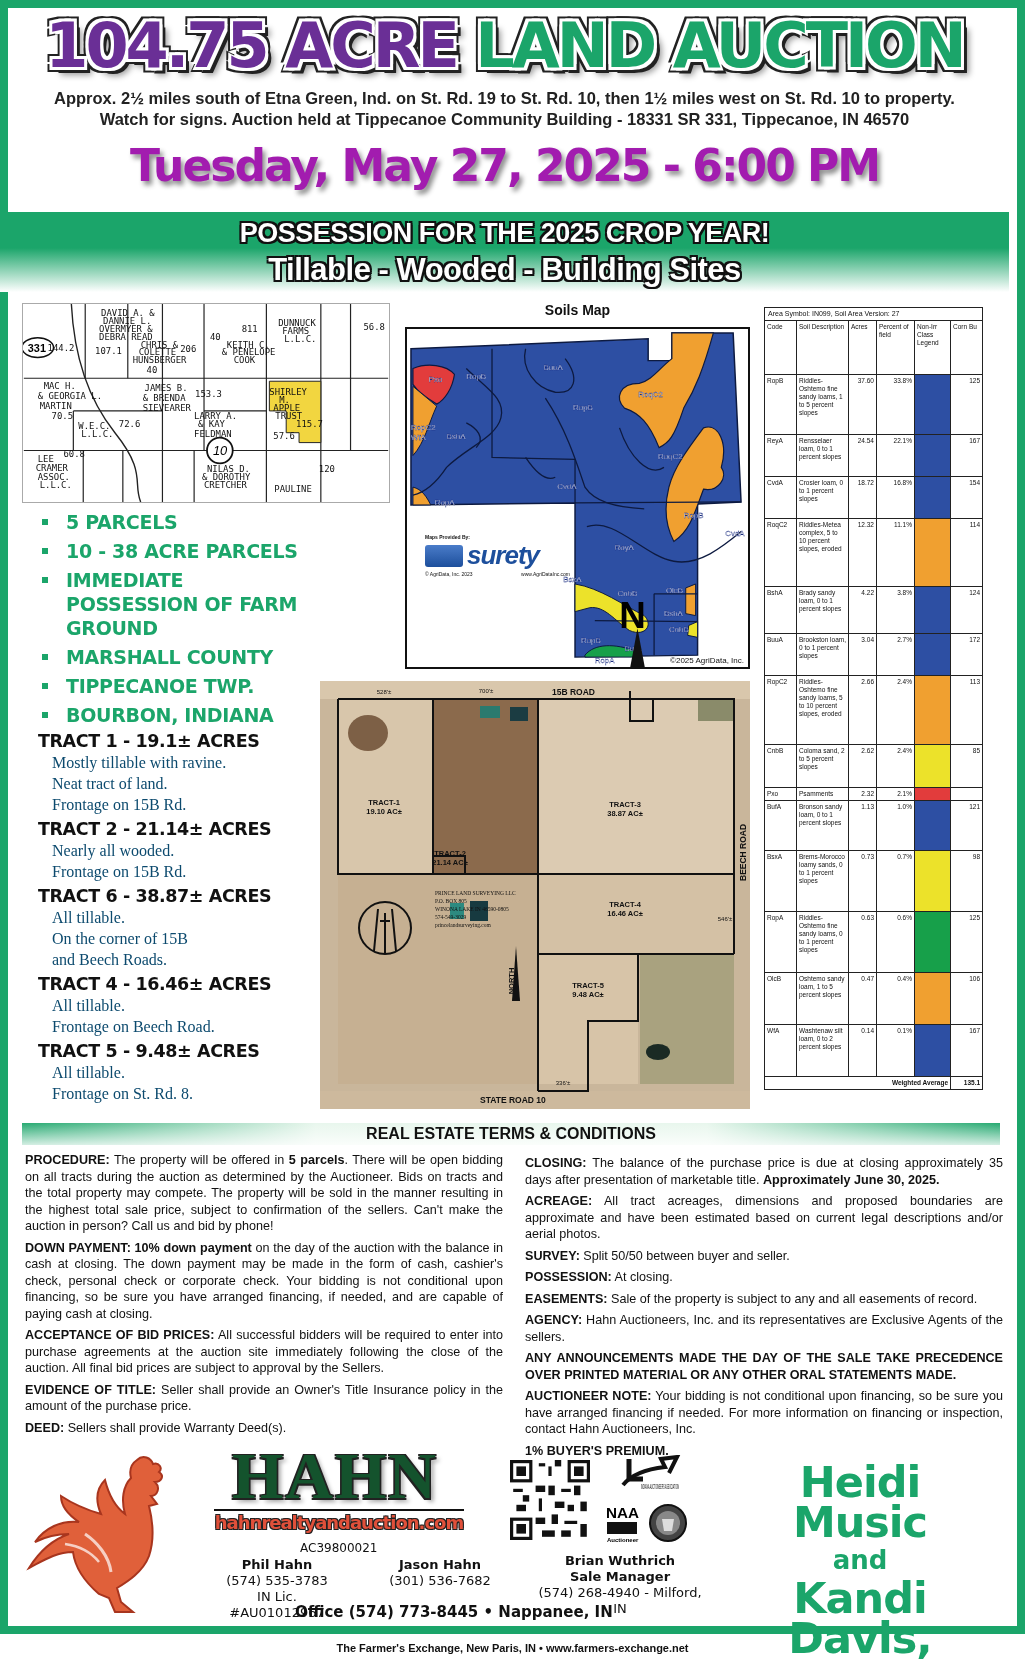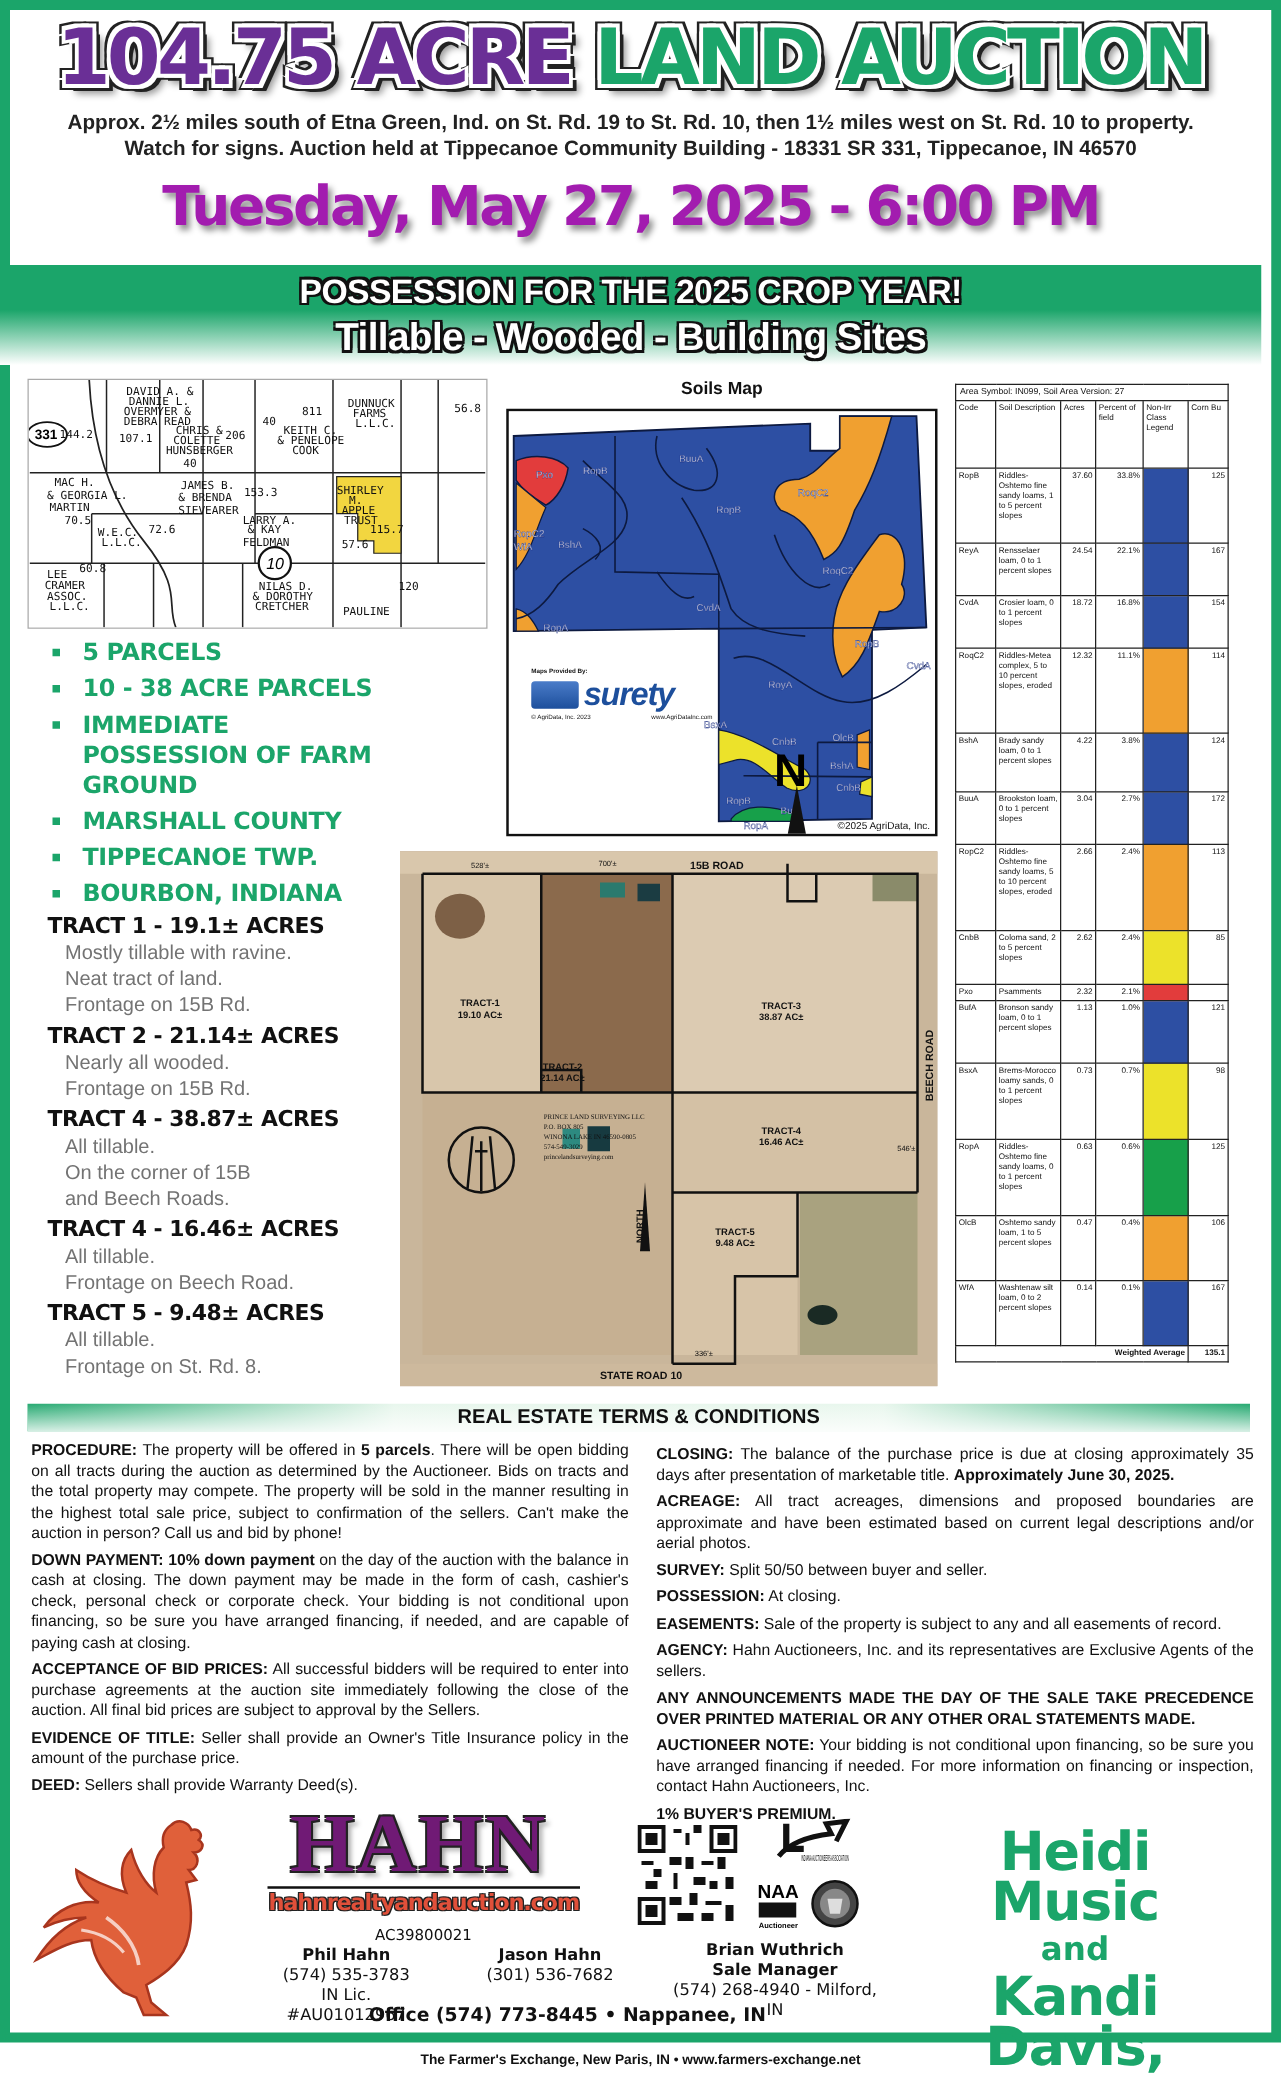--- a/index.html
+++ b/index.html
@@ -26,21 +26,21 @@
   .plat .lbl { font-family: "DejaVu Sans Mono", monospace; font-size: 9px; fill: #111; }
 
   
   .bullets { position: absolute; left: 40px; top: 510px; list-style: none; }
   .bullets li { position: relative; padding-left: 26px; font-family: "DejaVu Sans", sans-serif; font-weight: bold; font-size: 19px; color: #1ba56a; line-height: 24px; margin-bottom: 5px; letter-spacing: -0.3px; }
   .bullets li::before { content: ""; position: absolute; left: 2px; top: 9px; width: 6px; height: 6px; background: #1ba56a; }
 
   
   .tracts { position: absolute; left: 38px; top: 730px; width: 275px; }
   .tract-h { font-family: "DejaVu Sans", sans-serif; font-weight: bold; font-size: 17.5px; letter-spacing: -0.4px; line-height: 22px; color: #111; }
-  .tract-l { font-family: Liberation Sans, sans-serif; font-size: 16px; line-height: 21px; padding-left: 14px; color: #737373; }
+  .tract-l { font-family: Liberation Serif, serif; font-size: 16px; line-height: 21px; padding-left: 14px; color: #0c4a6e; }
   .tract { margin-bottom: 3px; }
 
   
   .soils-title { position: absolute; left: 400px; top: 302px; width: 355px; text-align: center; font-weight: bold; font-size: 14px; }
   .soils { position: absolute; left: 405px; top: 327px; width: 345px; height: 342px; border: 2px solid #111; background: #fff; overflow: hidden; }
   .soils svg { width: 100%; height: 100%; }
   .soils .sl { font-family: "Liberation Sans", sans-serif; font-size: 8px; fill: #fff; stroke: #1a2d80; stroke-width: .3px; }
   .surety { position: absolute; left: 18px; top: 205px; width: 145px; }
   .surety .mp { font-size: 5px; font-weight: bold; }
   .surety .logo { display: flex; align-items: center; gap: 4px; }
@@ -70,21 +70,21 @@
   .terms-bar-fade { position: absolute; left: 22px; top: 1123px; width: 978px; height: 22px; background: linear-gradient(#ffffff00 0%, #ffffffcc 100%); }
   .terms-title { position: absolute; left: 22px; top: 1123px; width: 978px; text-align: center; font-family: "Liberation Sans Narrow", "Liberation Sans", sans-serif; font-weight: bold; font-size: 16px; line-height: 22px; color: #111; }
   .terms-col { position: absolute; top: 1152px; width: 478px; font-family: "Liberation Sans Narrow", "Liberation Sans", sans-serif; font-size: 12.6px; line-height: 16.5px; text-align: justify; color: #111; }
   .terms-col.left { left: 25px; }
   .terms-col.right { left: 525px; top: 1155px; }
   .terms-col p { margin-bottom: 5px; }
   .terms-col b { font-weight: bold; }
 
   
   .rooster { position: absolute; left: 25px; top: 1452px; width: 160px; height: 170px; }
-  .hahn { position: absolute; left: 210px; top: 1442px; width: 250px; text-align: center; font-family: "Liberation Serif", serif; font-weight: bold; font-size: 66px; line-height: 68px; color: #701a75; letter-spacing: 2px; text-shadow: -1.5px -1.5px 0 #222, 1.5px -1.5px 0 #222, -1.5px 1.5px 0 #222, 1.5px 1.5px 0 #222, 4px 4px 4px rgba(0,0,0,.35); }
+  .hahn { position: absolute; left: 210px; top: 1442px; width: 250px; text-align: center; font-family: "Liberation Serif", serif; font-weight: bold; font-size: 66px; line-height: 68px; color: #14532d; letter-spacing: 2px; text-shadow: -1.5px -1.5px 0 #222, 1.5px -1.5px 0 #222, -1.5px 1.5px 0 #222, 1.5px 1.5px 0 #222, 4px 4px 4px rgba(0,0,0,.35); }
   .hahn-rule { position: absolute; left: 214px; top: 1509px; width: 250px; height: 2px; background: #111; }
   .hahn-url { position: absolute; left: 210px; top: 1512px; width: 258px; text-align: center; font-family: "DejaVu Sans", sans-serif; font-weight: bold; font-size: 18px; color: #e0503a; letter-spacing: -1px; text-shadow: -1px -1px 0 #222, 1px -1px 0 #222, -1px 1px 0 #222, 1px 1px 0 #222; }
   .ac { position: absolute; left: 300px; top: 1541px; font-family: "DejaVu Sans", sans-serif; font-size: 12px; }
   .agent { position: absolute; font-family: "DejaVu Sans", sans-serif; font-size: 13px; line-height: 16px; text-align: center; }
   .agent .n { font-weight: bold; }
   .office { position: absolute; left: 295px; top: 1603px; font-family: "DejaVu Sans", sans-serif; font-weight: bold; font-size: 15px; }
   .qr { position: absolute; left: 510px; top: 1460px; width: 80px; height: 80px; }
   .assoc1 { position: absolute; left: 617px; top: 1455px; width: 64px; height: 42px; }
   .assoc2 { position: absolute; left: 605px; top: 1502px; width: 36px; height: 42px; }
   .assoc3 { position: absolute; left: 648px; top: 1503px; width: 40px; height: 40px; }
@@ -209,21 +209,21 @@
     <div class="tract-l">Mostly tillable with ravine.</div>
     <div class="tract-l">Neat tract of land.</div>
     <div class="tract-l">Frontage on 15B Rd.</div>
   </div>
   <div class="tract">
     <div class="tract-h">TRACT 2 - 21.14± ACRES</div>
     <div class="tract-l">Nearly all wooded.</div>
     <div class="tract-l">Frontage on 15B Rd.</div>
   </div>
   <div class="tract">
-    <div class="tract-h">TRACT 4 - 38.87± ACRES</div>
+    <div class="tract-h">TRACT 6 - 38.87± ACRES</div>
     <div class="tract-l">All tillable.</div>
     <div class="tract-l">On the corner of 15B</div>
     <div class="tract-l">and Beech Roads.</div>
   </div>
   <div class="tract">
     <div class="tract-h">TRACT 4 - 16.46± ACRES</div>
     <div class="tract-l">All tillable.</div>
     <div class="tract-l">Frontage on Beech Road.</div>
   </div>
   <div class="tract">

